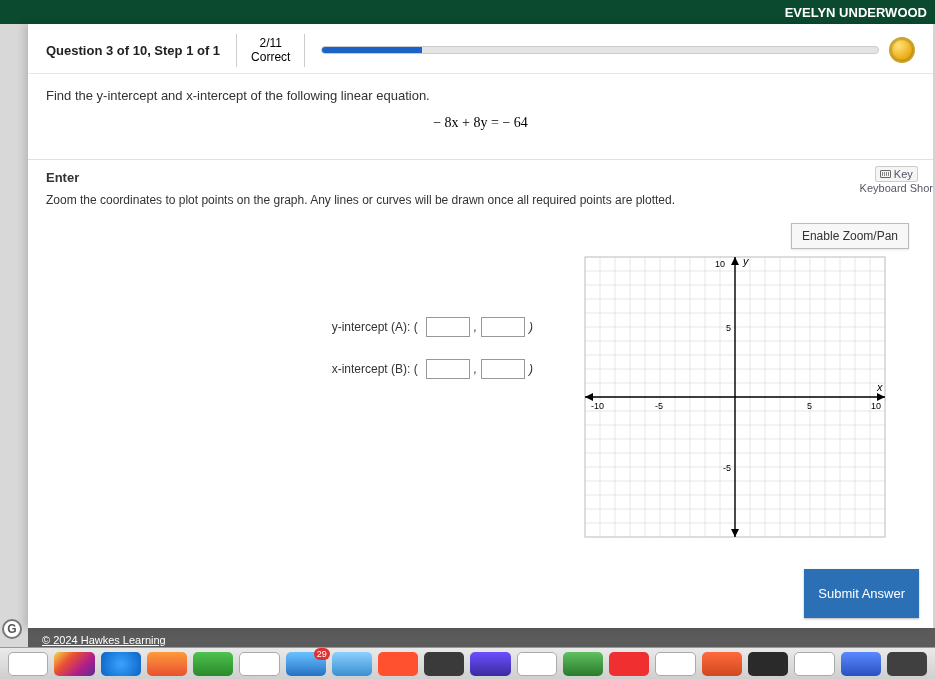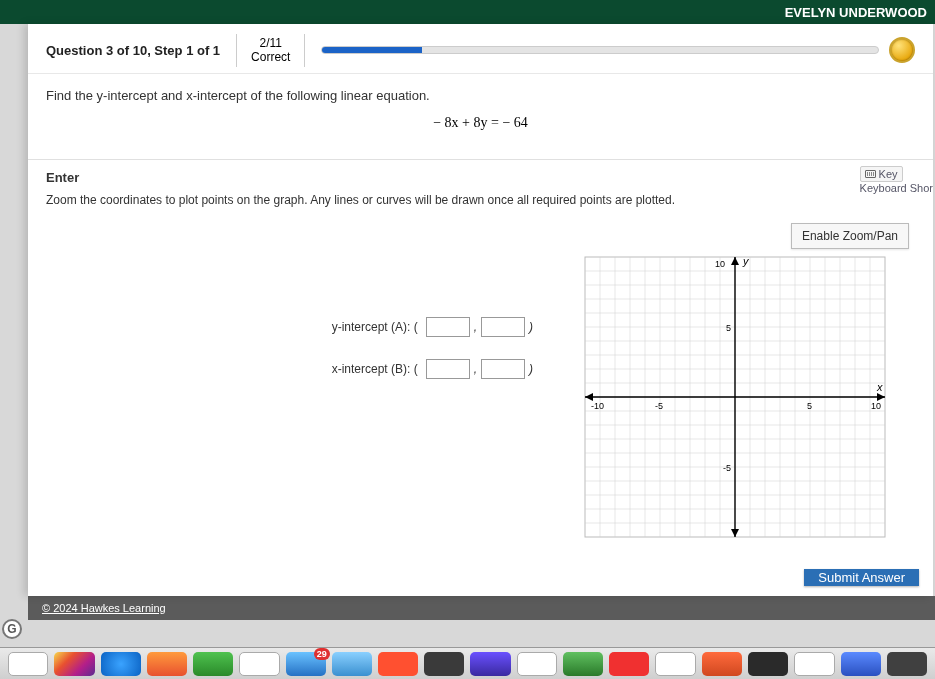--- a/index.html
+++ b/index.html
@@ -59,56 +59,56 @@
     width: 26px; height: 26px; border-radius: 50%;
     background: radial-gradient(circle at 35% 30%, #ffe27a, #e8a90f 70%, #b87800);
     border: 2px solid #caa32d;
     box-shadow: inset 0 0 2px #7a5600;
   }
   .q-body { padding: 8px 18px 14px 18px; border-top:1px solid #e8e8e8; }
   .prompt { font-size: 13px; color:#333; margin: 6px 0 12px 0;}
   .equation { text-align:center; font-size:14px; font-family: 'Times New Roman', serif; margin: 8px 0 14px 0; }
   .answer-section { border-top:1px solid #e0e0e0; padding: 10px 18px 8px 18px; position:relative;}
   .answer-label { font-size: 13px; color:#333; margin-bottom:8px; display:block; font-weight:bold;}
-  .side-tools { position:absolute; right:0; top:6px; text-align:left; font-size:11px; color:#556;margin-left:15px;}
+  .side-tools { position:absolute; right:0; top:6px; text-align:center; font-size:11px; color:#556;margin-left:15px;}
   .side-tools .key { background:#f5f5f5; border:1px solid #ccc; padding:1px 4px; border-radius:2px; display:inline-flex; align-items:center; gap:3px;}
   .instr { font-size:12px; color:#333; margin: 8px 0 6px 0;}
   .work-area { display:flex; gap:12px; align-items:flex-start; padding: 6px 18px 14px 18px;}
   .inputs-col { flex:1; padding-top: 90px; display:flex; flex-direction:column; gap:22px; align-items:flex-end; padding-right:10px;}
   .coord-row { display:flex; align-items:center; gap:4px; font-size:12px; color:#333; font-style:italic;}
   .coord-row .lbl { font-style: normal; margin-right:4px;}
   .coord-row input {
     width: 44px; height: 20px; border:1px solid #999; background:#fff; font-size:12px; text-align:center;
   }
   .graph-col { position:relative; }
   .zoom-btn {
     position:absolute; right:6px; top:-4px;
     background:#f7f7f7; border:1px solid #bbb; font-size:12px; padding:5px 10px; color:#333;
     box-shadow: 0 1px 2px rgba(0,0,0,0.1);
   }
   svg.graph { display:block; }
   .footer-row { display:flex; justify-content:flex-end; padding: 8px 14px 10px 14px;}
   .submit-btn {
-    background:#2b6fb5; color:#fff; border:none; padding:1px 14px; font-size:13px;
+    background:#2b6fb5; color:#fff; border:none; padding:17px 14px; font-size:13px;
     box-shadow:0 1px 2px rgba(0,0,0,0.3);
   }
   .copyright { background:#5b5b5b; color:#fff; font-size:11px; padding:6px 14px; margin-left:28px;text-decoration:underline;}
   .g-badge {
     position:absolute; left:2px; bottom:40px;
     width:20px; height:20px; border-radius:50%;
     border:2px solid #777; display:flex; align-items:center; justify-content:center;
     font-weight:bold; font-size:12px; color:#555; background:#fff;
   }
   .dock {
     position:absolute; bottom:0; left:0; right:0; height:32px;
     background: linear-gradient(#eaeaea,#cfcfcf);
     display:flex; align-items:center; gap:6px; padding:0 8px;
     border-top:1px solid #999;
   }
-  .dock .app { width:44px; height:24px; border-radius:5px; position:relative;font-weight:bold;}
+  .dock .app { width:44px; height:24px; border-radius:5px; position:relative;}
   .badge {
     position:absolute; top:-4px; right:-4px; background:#e03030; color:#fff;
     font-size:9px; border-radius:8px; padding:0 3px; line-height:12px;
   }
   .kbd-icon { width:11px; height:8px; border:1px solid #666; border-radius:1px; display:inline-block; position:relative;}
   .kbd-icon::after{content:""; position:absolute; left:1px; right:1px; top:1px; bottom:1px; background:repeating-linear-gradient(90deg,#888 0 1px, transparent 1px 2px);}
 </style>
 </head>
 <body>
 

